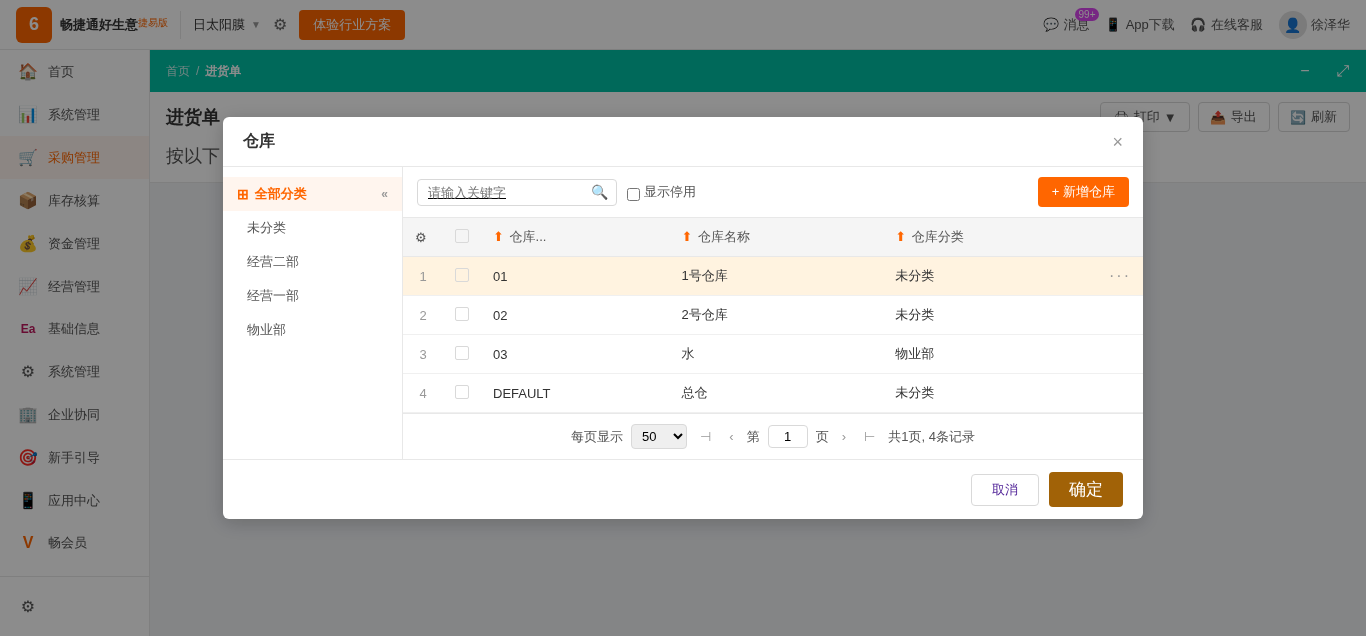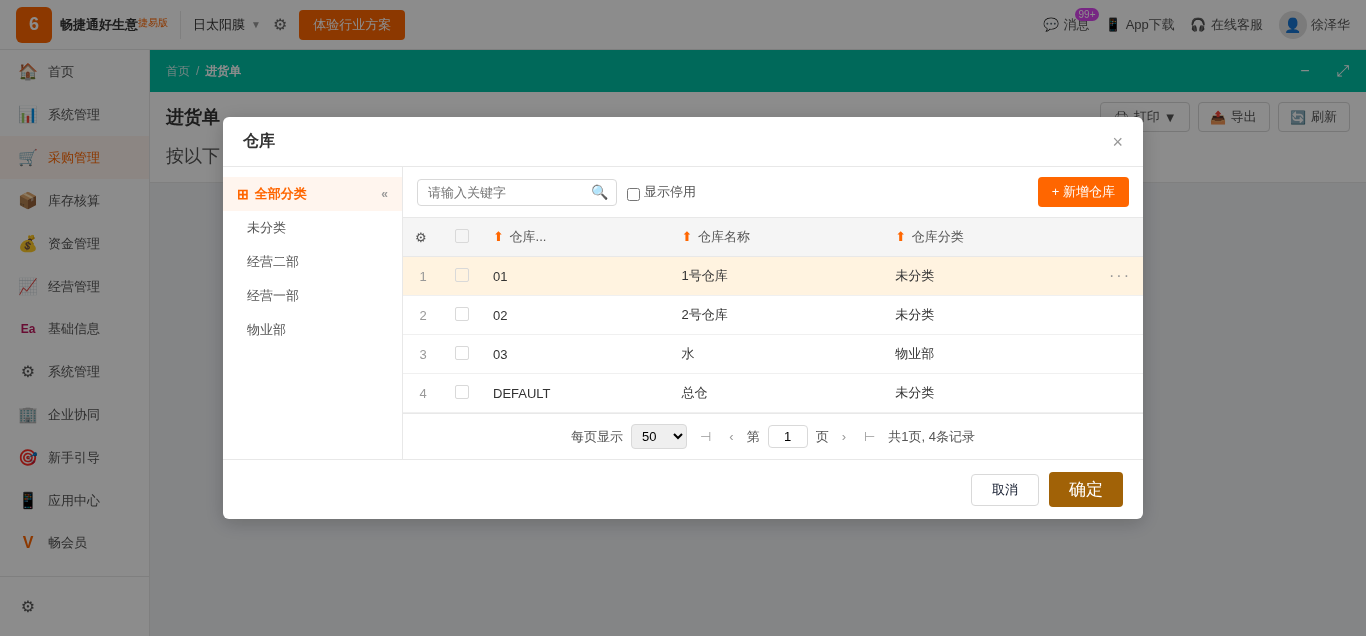--- a/index.html
+++ b/index.html
@@ -169,21 +169,21 @@
     
     .content-panel { flex: 1; display: flex; flex-direction: column; overflow: hidden; }
 
     
     .modal-toolbar {
       padding: 10px 14px;
       display: flex; align-items: center; gap: 10px;
       border-bottom: 1px solid #e8e8e8;
     }
     .search-wrapper {
-      position: relative; display: flex; align-items: center;
+      position: relative; display: flex; align-items: center; text-decoration: underline;
     }
     .search-input {
       border: 1px solid #d9d9d9; border-radius: 4px;
       padding: 5px 30px 5px 10px;
       font-size: 13px; width: 200px; outline: none;
     }
     .search-icon { position: absolute; right: 8px; color: #999; font-size: 14px; }
     .checkbox-label { display: flex; align-items: flex-end; gap: 4px; color: #555; cursor: pointer; font-size: 13px; }
     .new-btn {
       margin-left: auto;
@@ -229,21 +229,21 @@
     }
     .page-nav { color: #999; cursor: pointer; padding: 2px 5px; }
     .page-input { width: 40px; border: 1px solid #d9d9d9; border-radius: 4px; padding: 3px 6px; text-align: center; font-size: 13px; }
 
     
     .modal-footer {
       padding: 12px 20px;
       border-top: 1px solid #e8e8e8;
       display: flex; align-items: center; justify-content: flex-end; gap: 10px;
     }
-    .btn-cancel { background: #fff; border: 1px solid #d9d9d9; border-radius: 4px; padding: 6px 20px; font-size: 13px; cursor: pointer; color: #0f172a; }
+    .btn-cancel { background: #fff; border: 1px solid #d9d9d9; border-radius: 4px; padding: 6px 20px; font-size: 13px; cursor: pointer; color: #4c1d95; }
     .btn-confirm { background: #a16207; color: #fff; border: none; border-radius: 4px; padding: 6px 20px; font-size: 17px; cursor: pointer; }
   </style>
 </head>
 <body>
 
 <div class="topbar">
   <div class="topbar-logo">
     <span>6</span>
   </div>
   <div class="topbar-brand">

